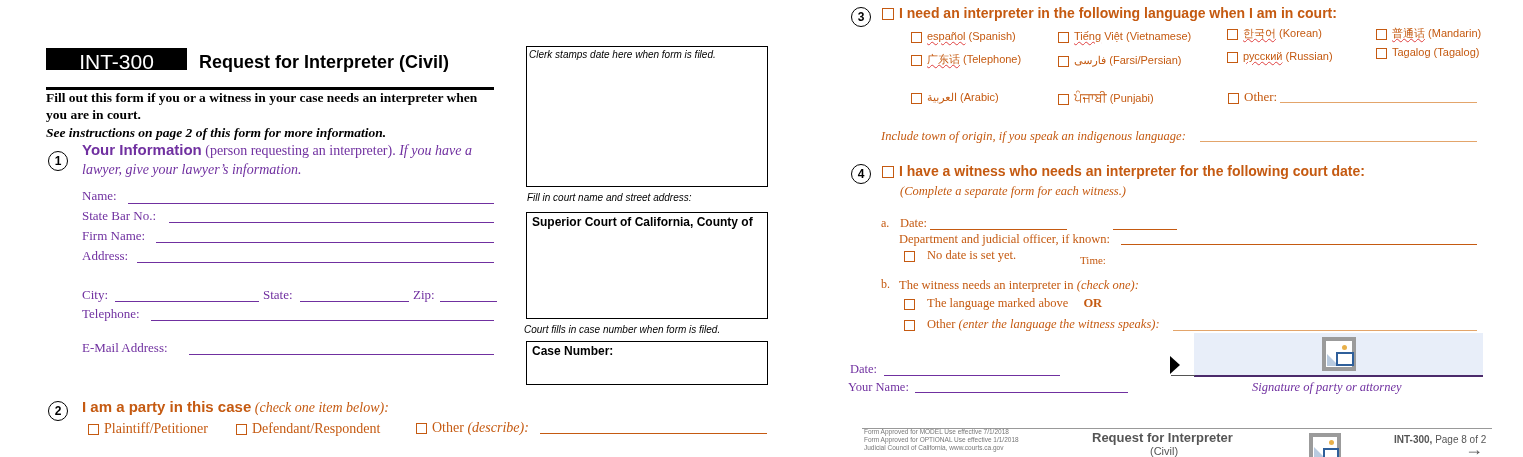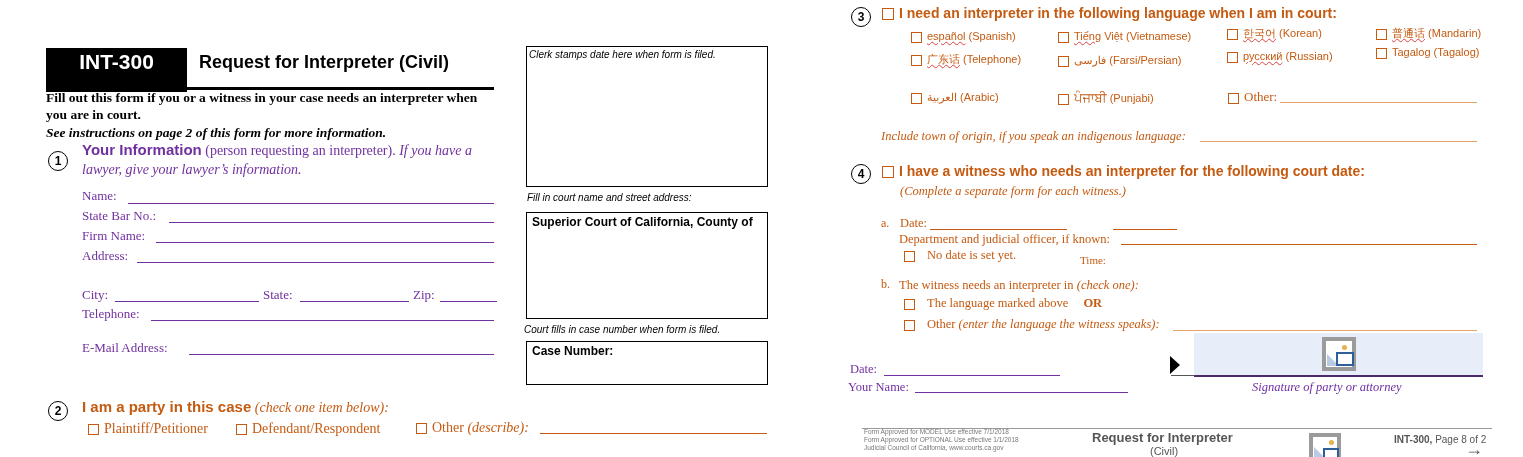--- a/index.html
+++ b/index.html
@@ -15,21 +15,21 @@
   .cb { display:inline-block; width:9px; height:9px; border:1px solid #c55a11; vertical-align:middle; margin-right:5px; }
   .lang { position:absolute; font-family:"Liberation Sans", sans-serif; font-size:11px; color:#c55a11; white-space:nowrap; }
   .wave { text-decoration:underline wavy #e04040; text-decoration-thickness:1px; }
   .box { position:absolute; border:1px solid #000; background:#fff; }
   .field-label { position:absolute; font-size:13px; color:#7030a0; white-space:nowrap; }
   .img-icon { position:absolute; background:#9b9b9b; }
 </style>
 </head>
 <body>
 
-<div class="abs sans" style="left:46px; top:48px; width:141px; height:44px; background:#000; color:#fff; font-weight:bold; font-size:21px; text-align:center; line-height:27px;">INT-300</div>
+<div class="abs sans" style="left:46px; top:48px; width:141px; height:22px; background:#000; color:#fff; font-weight:normal; font-size:21px; text-align:center; line-height:27px;">INT-300</div>
 <div class="abs sans" style="left:199px; top:52px; font-size:18px; font-weight:bold; color:#000;">Request for Interpreter (Civil)</div>
 <div class="abs" style="left:46px; top:87px; width:448px; height:3px; background:#000;"></div>
 
 <div class="abs serif" style="left:46px; top:90px; font-size:13.5px; font-weight:bold;">Fill out this form if you or a witness in your case needs an interpreter when</div>
 <div class="abs serif" style="left:46px; top:107px; font-size:13.5px; font-weight:bold;">you are in court.</div>
 <div class="abs serif" style="left:46px; top:125px; font-size:13.5px; font-weight:bold; font-style:italic;">See instructions on page 2 of this form for more information.</div>
 
 <div class="abs circle" style="left:48px; top:151px;">1</div>
 <div class="abs" style="left:82px; top:141px; white-space:nowrap;">
   <span class="sans purple" style="font-weight:bold; font-size:15px;">Your Information</span><span class="serif purple" style="font-size:14px;"> (person requesting an interpreter).</span><span class="serif purple" style="font-size:14px; font-style:italic;"> If you have a</span>

